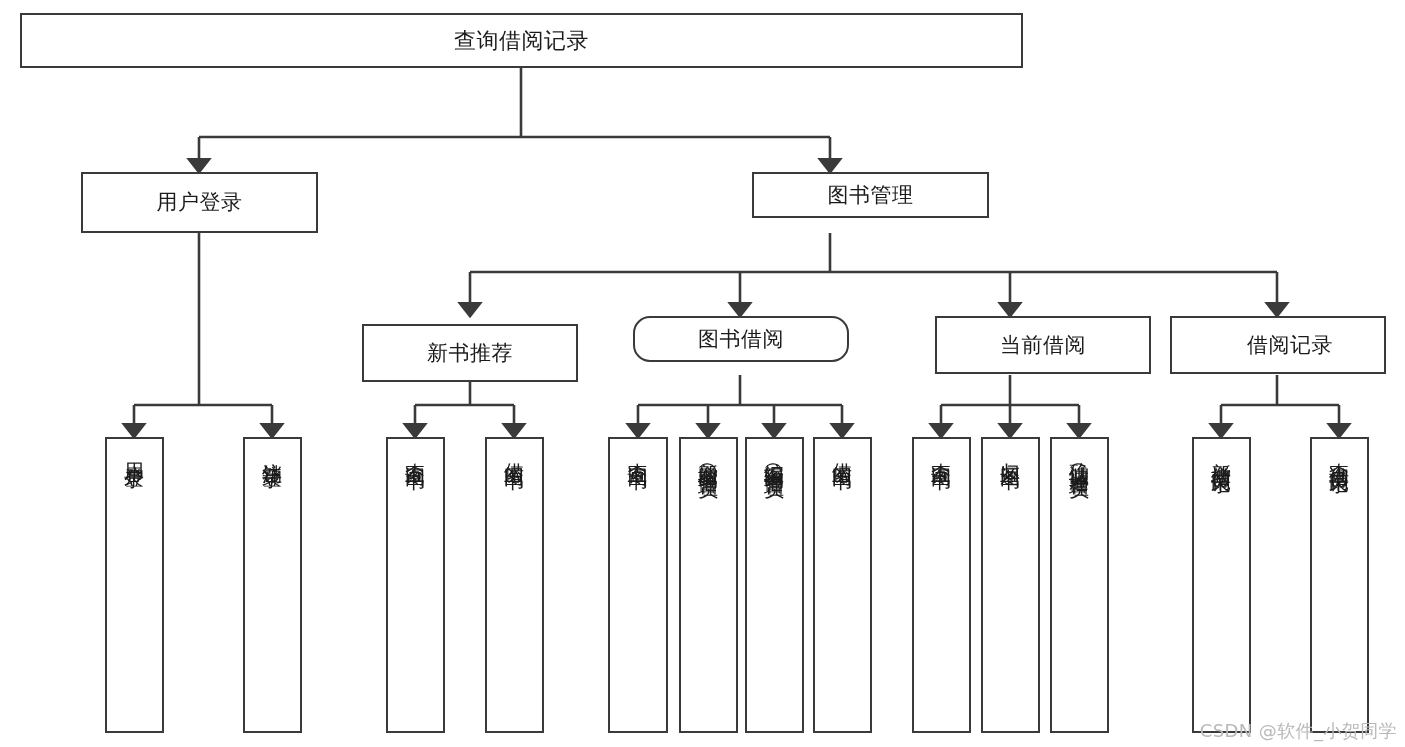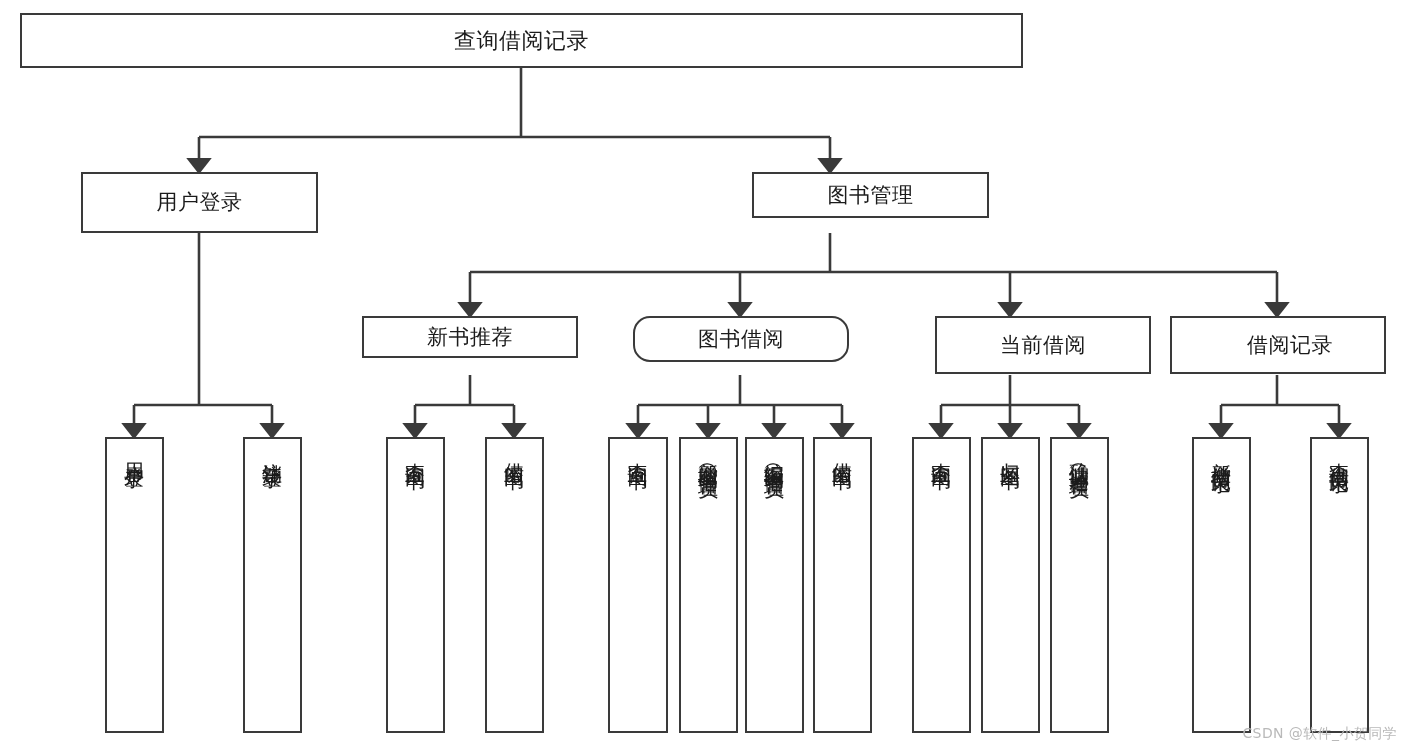--- a/index.html
+++ b/index.html
@@ -57,21 +57,21 @@
     font-size: 20px;
     line-height: 1;
   }
   .node.root .node-label { font-size: 22px; }
 
   #watermark {
     position: absolute;
     right: 8px;
     bottom: 4px;
     color: #b9b9b9;
-    font-size: 14px;
+    font-size: 18px;
     letter-spacing: 0.4px;
     z-index: 5;
     white-space: nowrap;
   }
 </style>
 </head>
 <body>
 
 <div id="diagram-root">
 
@@ -129,21 +129,21 @@
     <span class="node-label">查询借阅记录</span>
   </div>
 
   <div class="node" style="left:81px; top:172px; width:237px; height:61px;">
     <span class="node-label">用户登录</span>
   </div>
   <div class="node" style="left:712px; top:172px; width:237px; height:46px;margin-left:40px;">
     <span class="node-label">图书管理</span>
   </div>
 
-  <div class="node" style="left:362px; top:316px; width:216px; height:42px;">
+  <div class="node" style="left:362px; top:324px; width:216px; height:58px;">
     <span class="node-label">新书推荐</span>
   </div>
   <div class="node" style="left:633px; top:316px; width:216px; height:46px;border-radius:17px;">
     <span class="node-label">图书借阅</span>
   </div>
   <div class="node" style="left:935px; top:316px; width:216px; height:58px;">
     <span class="node-label">当前借阅</span>
   </div>
   <div class="node" style="left:1170px; top:316px; width:216px; height:58px;padding-left:24px;">
     <span class="node-label">借阅记录</span>

